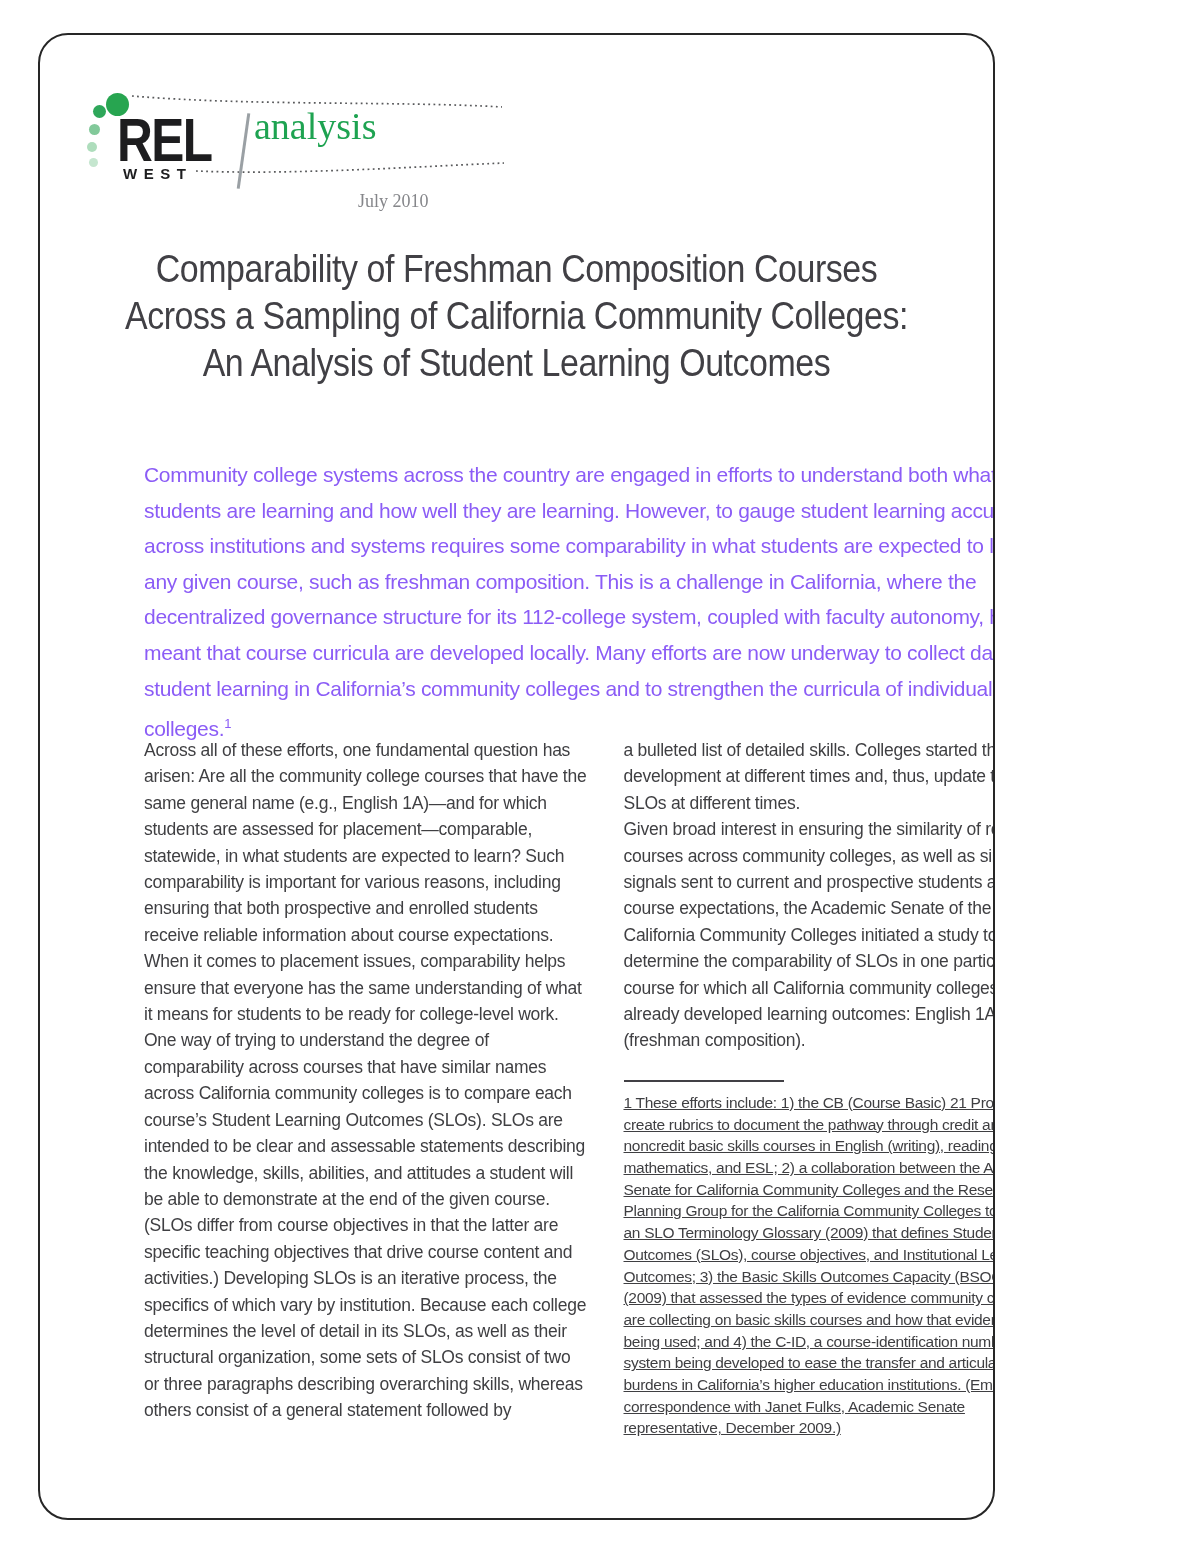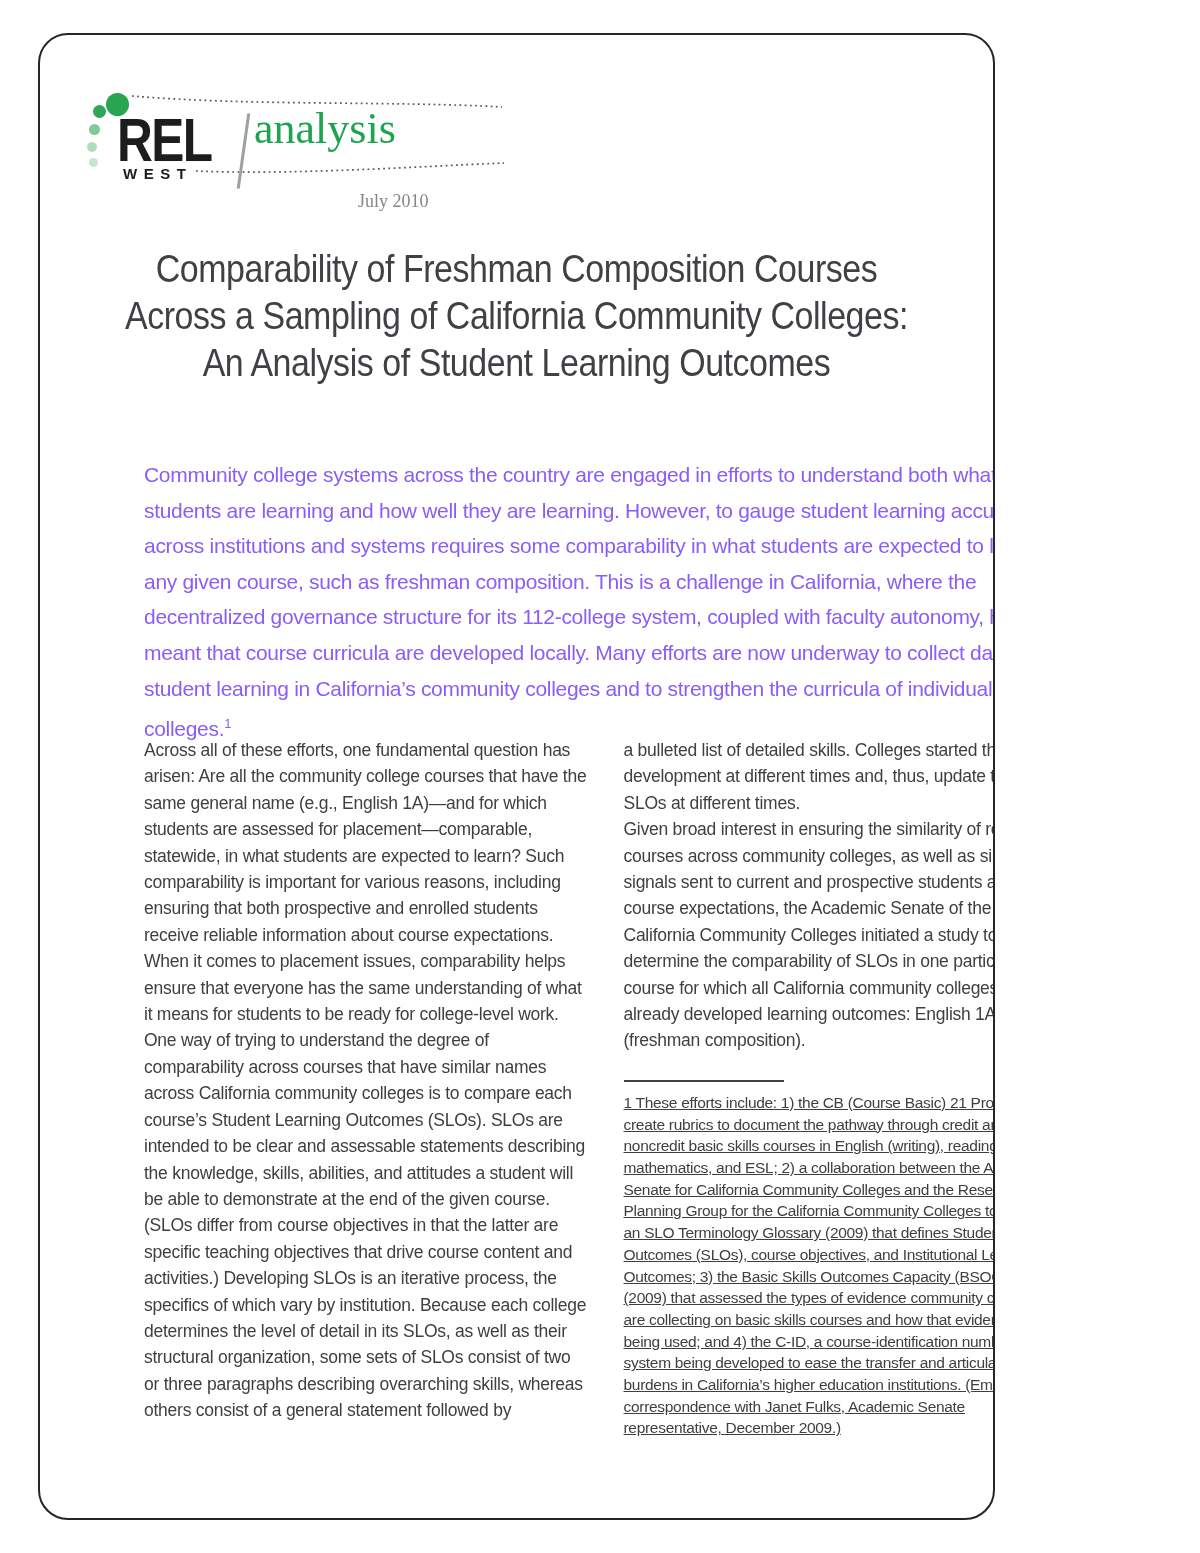--- a/index.html
+++ b/index.html
@@ -18,21 +18,21 @@
   .dot-4   { left:7px;  top:57px; width:10px; height:10px; background:#9ad4ab; opacity:.8; }
   .dot-5   { left:9px;  top:73px; width:9px;  height:9px;  background:#c5e6cf; }
   .rel-main { position:absolute; left:37px; top:24px; font-size:62px; line-height:1;
               font-weight:bold; letter-spacing:-2px; color:#1d1d1f;
               transform:scaleX(0.8); transform-origin:left top; }
   .rel-west { position:absolute; left:43px; top:80px; font-size:15px; font-weight:bold;
               letter-spacing:6.5px; color:#1d1d1f; }
   .rel-slash { position:absolute; left:162px; top:28px; width:3px; height:76px;
                background:#9aa0a4; transform:rotate(8deg); }
   .rel-analysis { position:absolute; left:174px; top:22px;
-                  font-family:"Liberation Serif", serif; font-size:44px; line-height:1;
+                  font-family:"Liberation Serif", serif; font-size:38px; line-height:1;
                   color:#1ea351; }
   .rel-date { position:absolute; left:278px; top:86px;
               font-family:"Liberation Serif", serif; font-size:18px; color:#85868a;margin-top:20px; }
 
   
   .wested-logo { position:absolute; right:58px; top:68px; display:flex; align-items:center; }
   .wested-text { font-size:52px; line-height:1; letter-spacing:-1px; font-weight:bold;
                  transform:scaleX(0.92); transform-origin:right center; }
   .wested-west { color:#25517e; }
   .wested-ed   { color:#76b843; }

